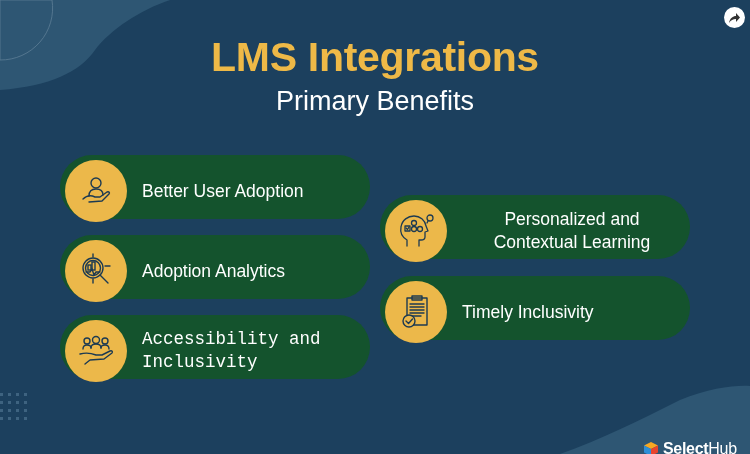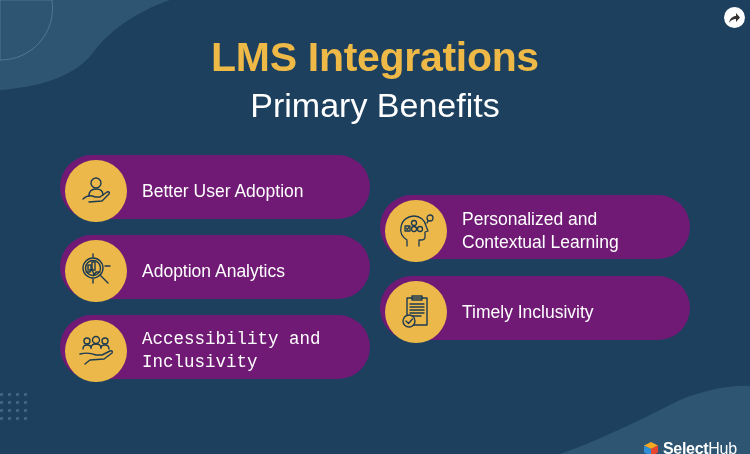--- a/index.html
+++ b/index.html
@@ -1,21 +1,21 @@
 <!DOCTYPE html>
 <html><head>
 <meta charset="utf-8">
 <style>
   html,body{margin:0;padding:0;}
   body{width:750px;height:454px;overflow:hidden;background:#1c405e;position:relative;font-family:"Liberation Sans","DejaVu Sans",sans-serif;}
   .blob-tl{position:absolute;left:0;top:0;width:750px;height:454px;}
   .title{position:absolute;left:0;width:750px;text-align:center;top:34px;font-size:41px;font-weight:bold;color:#eeb947;letter-spacing:-0.3px;}
-  .subtitle{position:absolute;left:0;width:750px;text-align:center;top:86px;font-size:34px;color:#ffffff;}
+  .subtitle{position:absolute;left:0;width:750px;text-align:center;top:86px;font-size:27px;color:#ffffff;}
   .share{position:absolute;left:724px;top:7px;width:21px;height:21px;border-radius:50%;background:#fff;display:flex;align-items:center;justify-content:center;}
-  .pill{position:absolute;width:310px;height:64px;border-radius:36px;background:#701a75;}
+  .pill{position:absolute;width:310px;height:64px;border-radius:36px;background:#14532d;}
   .circle{position:absolute;left:5px;top:5px;width:62px;height:62px;border-radius:50%;background:#ecb84a;display:flex;align-items:center;justify-content:center;}
   .label{position:absolute;left:82px;top:0;height:72px;display:flex;align-items:center;color:#fff;font-size:17.5px;line-height:23px;width:220px;}
   .dots{position:absolute;left:0;top:393px;}
   .dot{position:absolute;width:3px;height:3px;background:#3e6380;}
   .logo{position:absolute;left:643px;top:428px;display:flex;align-items:center;margin-top:12px;}
   .logo-text{color:#fff;font-size:16px;font-weight:bold;letter-spacing:-0.3px;}
   .logo-text span{font-weight:normal;}
 </style>
 </head>
 <body>
@@ -69,21 +69,21 @@
         <circle cx="28" cy="7" r="3"></circle>
       <path d="M6,15 C6,12 8,11 10,11 C12,11 14,12 14,14"></path>
       <path d="M14,14 C14,11 16,10 19,10 C22,10 24,11 24,14"></path>
       <path d="M24,14 C24,12 26,11 28,11 C30,11 32,12 32,15"></path>
       <path d="M3,20 C10,18 14,19 19,21 L25,21 L33,17 C35,16 36,18 35,19 L27,25 L13,26 L8,30"></path>
     </svg>
   </div>
   <div class="label">Accessibility and Inclusivity</div>
 </div>
 
-<div class="pill" style="left:380px;top:195px;">
+<div class="pill" style="left:380px;top:195px;text-align:center;">
   <div class="circle">
     <svg width="38" height="36" viewBox="0 0 38 36" fill="none" stroke="#1c3a52" stroke-width="1.3" stroke-linecap="round" stroke-linejoin="round">
       <path d="M10,33 L10,27 C5,24 3,19 4,14 C5,7 11,3 17,3 C23,3 28,7 29,13 L31,18 L28,19 L28,24 C28,26 26,27 24,27 L22,27 L22,33"></path>
       <circle cx="33" cy="5" r="3"></circle>
       <path d="M31,8 L30,10"></path>
       <rect x="8" y="13" width="5" height="5"></rect>
       <path d="M9,15 L10.5,16.5 L12,14"></path>
       <circle cx="17" cy="10" r="2.5"></circle>
       <circle cx="17" cy="16" r="2.5"></circle>
       <circle cx="23" cy="16" r="2.5"></circle>

